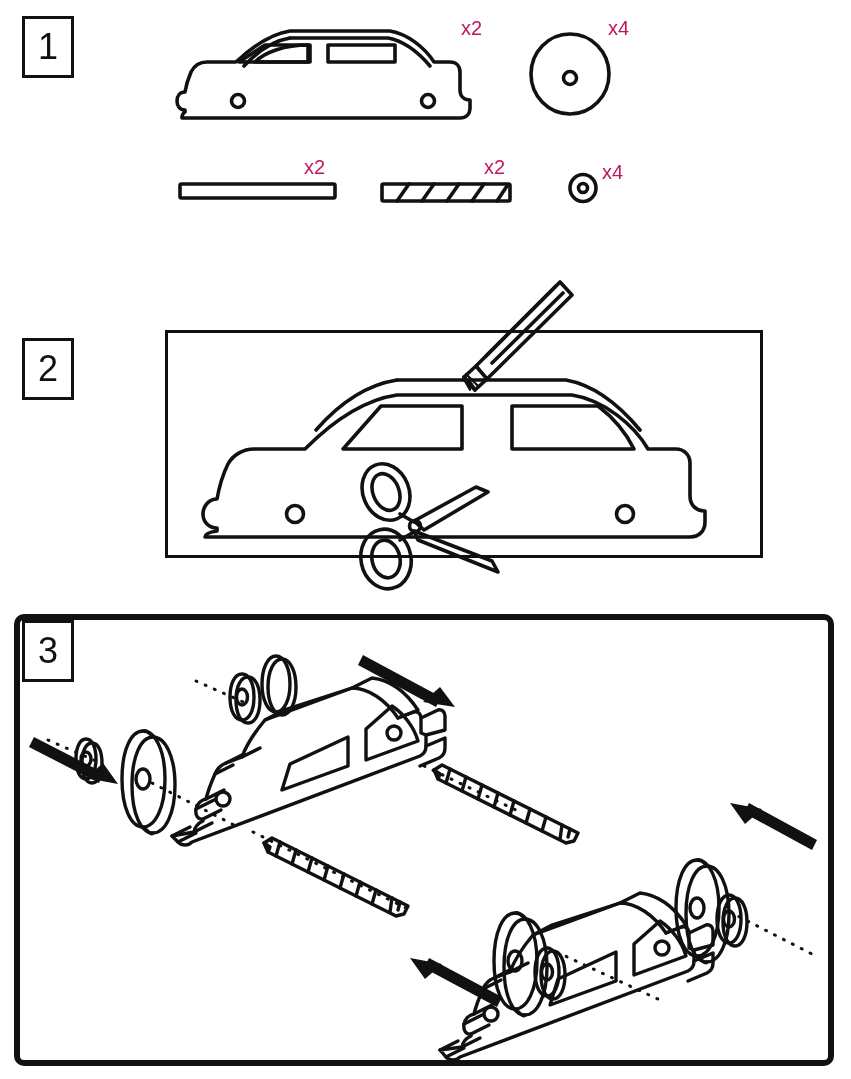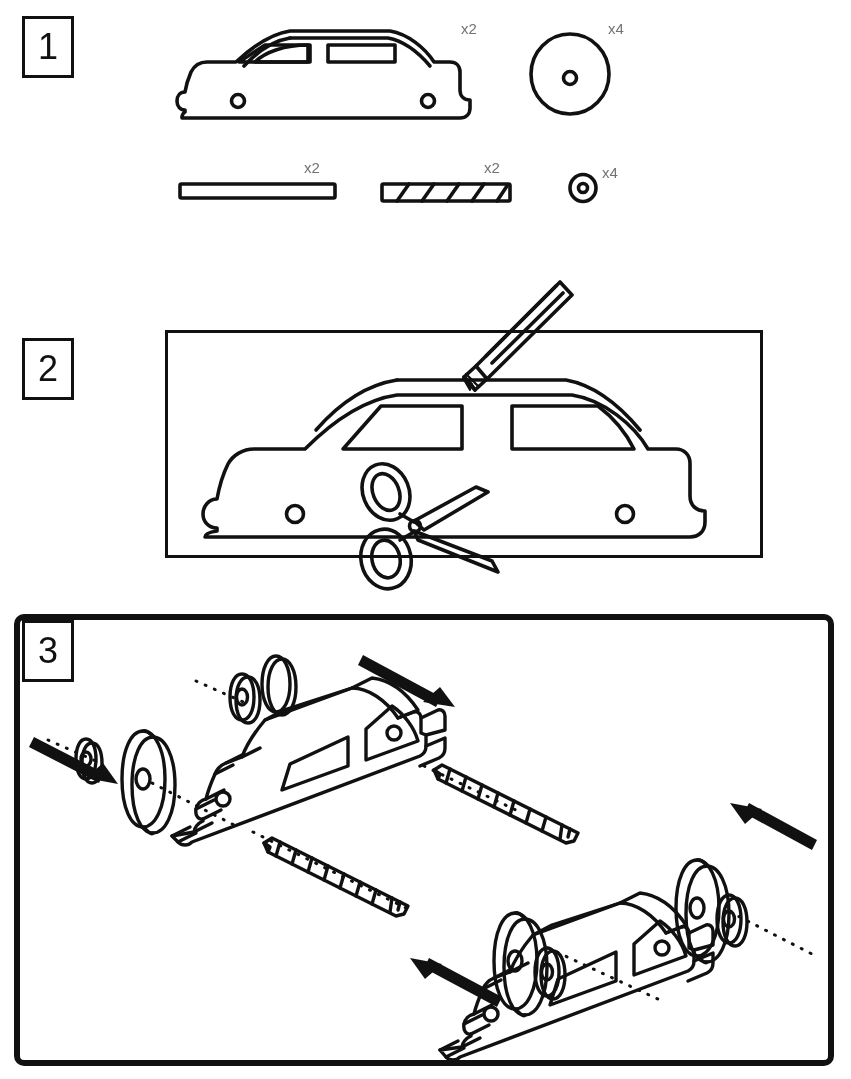--- a/index.html
+++ b/index.html
@@ -25,23 +25,23 @@
   svg.layer {
     position: absolute;
     left: 0;
     top: 0;
     width: 851px;
     height: 1079px;
   }
   .qty {
     position: absolute;
     font-family: "Liberation Sans", sans-serif;
-    font-size: 15px;
+    font-size: 20px;
     line-height: 21px;
-    color: #737373;
+    color: #be185d;
     letter-spacing: 0px;
     white-space: nowrap;
   }
   .stepnum {
     position: absolute;
     box-sizing: border-box;
     background: #ffffff;
     border: 3px solid #111111;
     display: flex;
     align-items: center;

